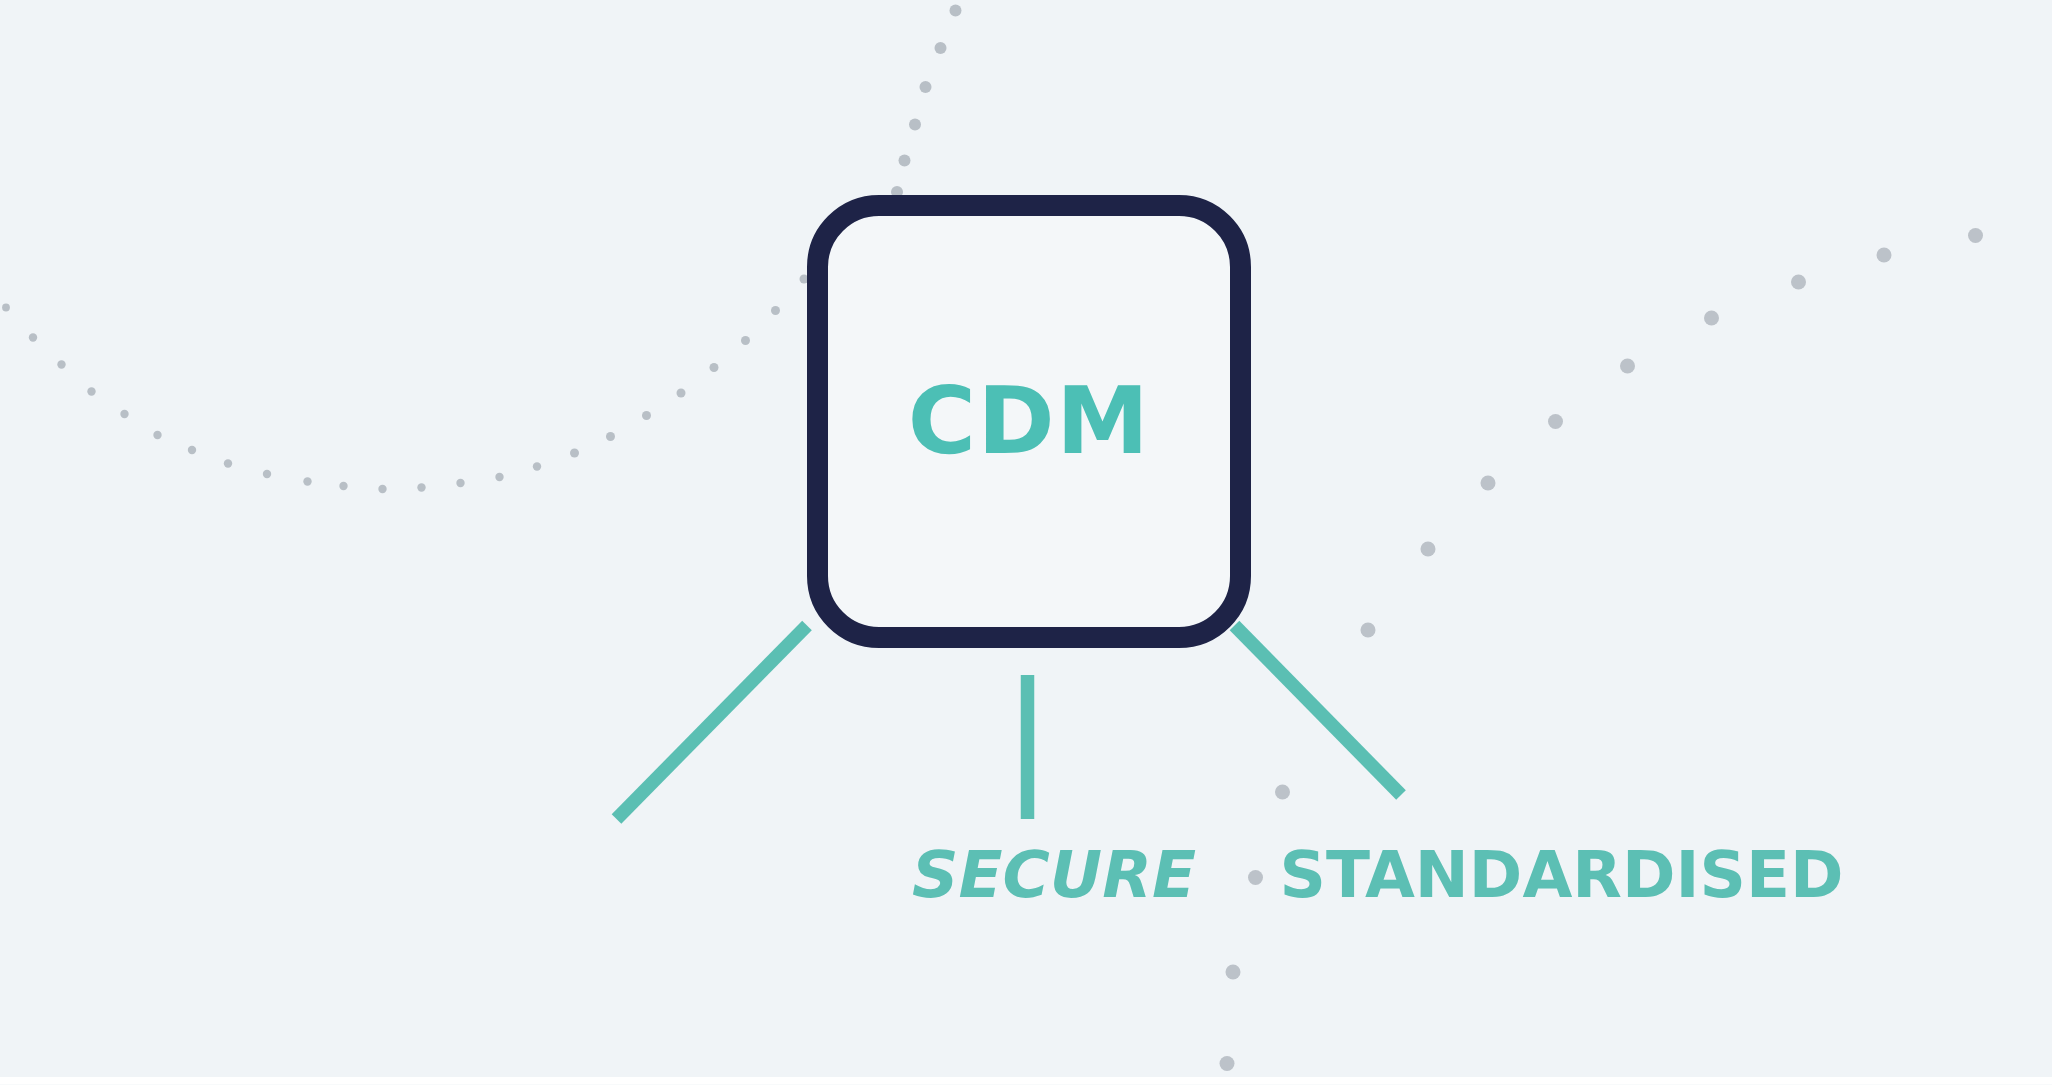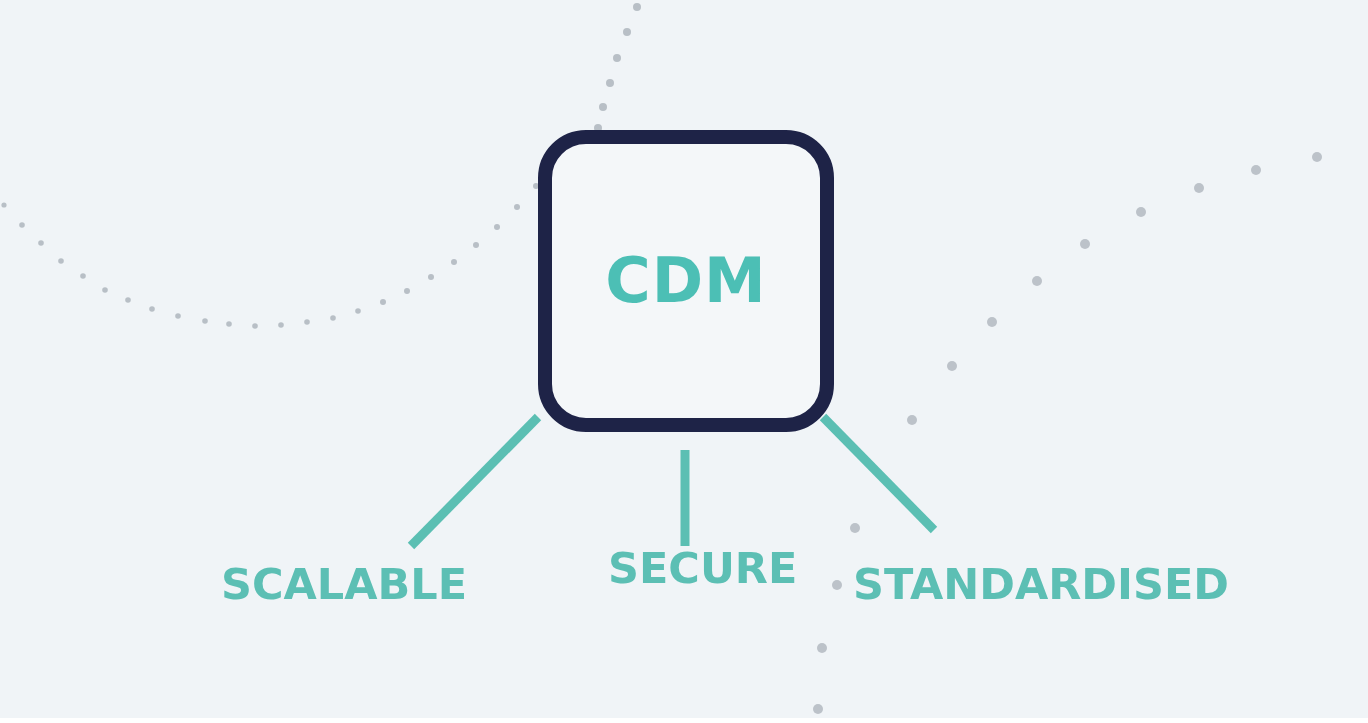--- a/index.html
+++ b/index.html
@@ -55,21 +55,21 @@
     font-family: "DejaVu Sans", sans-serif;
     font-weight: bold;
     font-size: 43px;
     letter-spacing: 0px;
     color: #5cbfb4;
     line-height: 1;
     white-space: nowrap;
     user-select: none;
   }
   #label-scalable { left: 221px; top: 563px; }
-  #label-secure   { left: 608px; top: 547px; }
+  #label-secure   { left: 608px; top: 563px; font-style: italic; }
   #label-standardised { left: 853px; top: 563px; text-align: center; }
 </style>
 </head>
 <body>
 
 <div id="stage">
 
   <svg id="scene-svg" viewBox="0 0 1368 723" xmlns="http://www.w3.org/2000/svg">
     <g id="dots-layer">
         <circle cx="637" cy="7" r="4" fill="#b8bfc6"></circle>
@@ -120,19 +120,18 @@
         <line x1="538" y1="417" x2="411" y2="546" stroke="#5bbfb3" stroke-width="9" stroke-linecap="butt"></line>
         <line x1="685" y1="450" x2="685" y2="546" stroke="#5bbfb3" stroke-width="9" stroke-linecap="butt"></line>
         <line x1="823" y1="417" x2="934" y2="530" stroke="#5bbfb3" stroke-width="9" stroke-linecap="butt"></line>
       </g>
   </svg>
 
   <div class="cdm-box">
     <span class="cdm-label">CDM</span>
   </div>
 
-  <div class="branch-label" id="label-scalable">SCALABLE</div>
 
   <div class="branch-label" id="label-secure">SECURE</div>
 
   <div class="branch-label" id="label-standardised">STANDARDISED</div>
 
 </div>
 
 </body></html>

